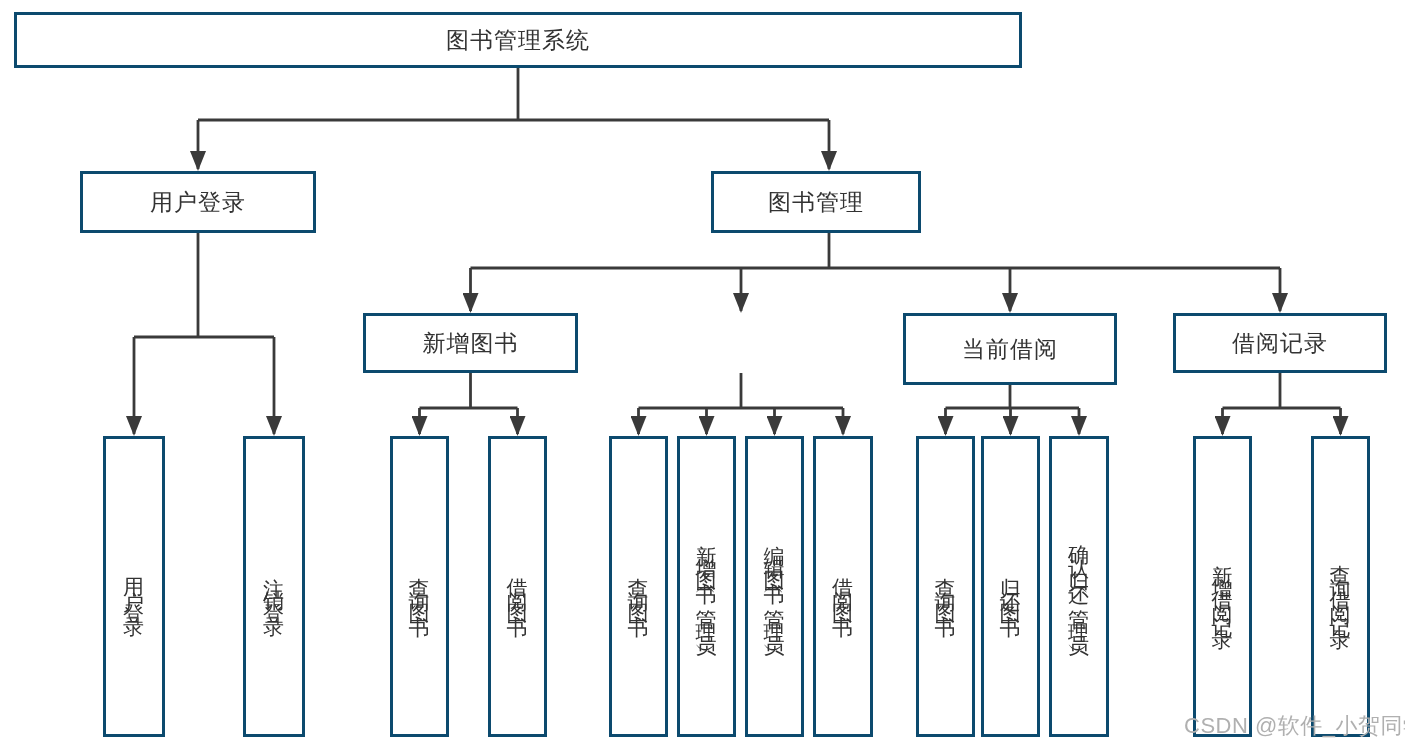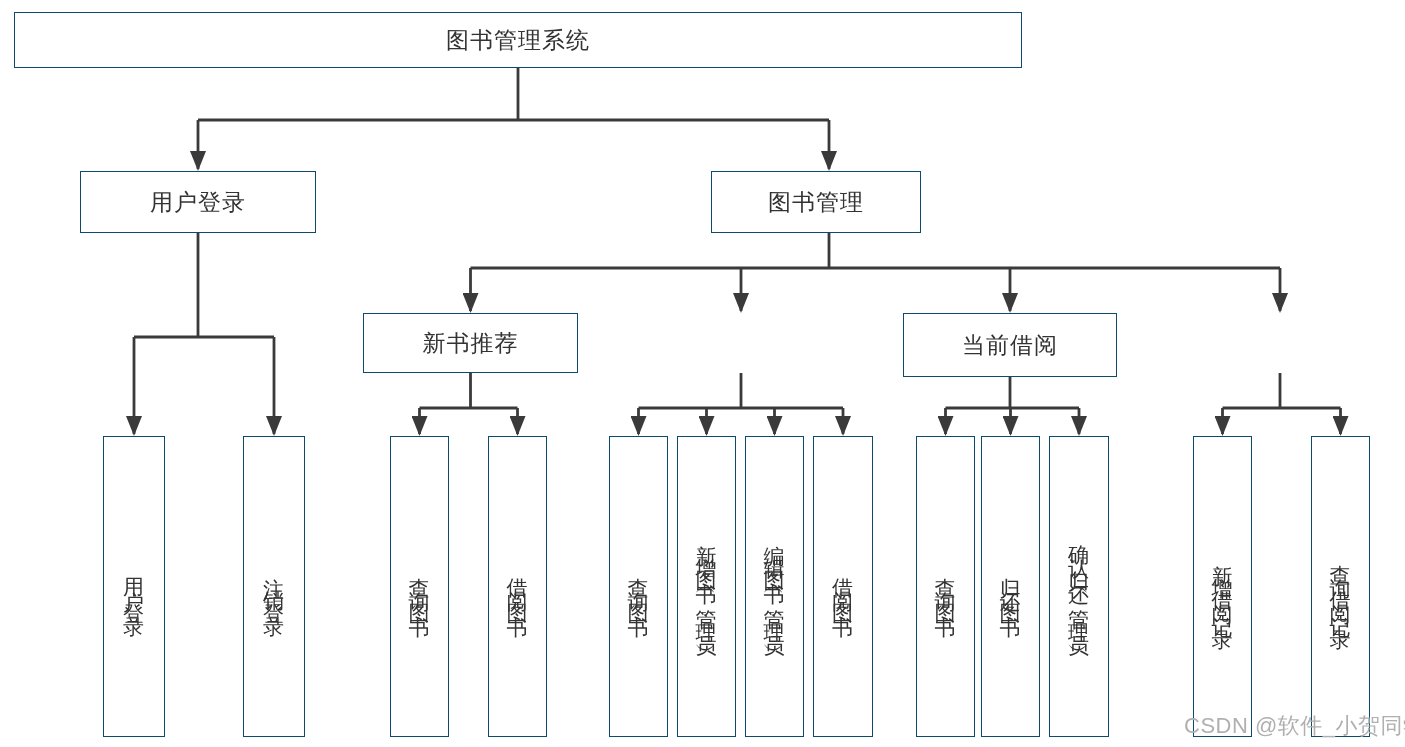--- a/index.html
+++ b/index.html
@@ -16,21 +16,21 @@
     overflow: hidden;
   }
   #connectors {
     position: absolute;
     left: 0; top: 0;
     width: 1405px; height: 747px;
   }
   .node {
     position: absolute;
     box-sizing: border-box;
-    border: 1px solid #0c4a6e;
+    border: 3px solid #0c4a6e;
     background: #ffffff;
     display: flex;
     align-items: center;
     justify-content: center;
     color: #333333;
   }
   .h-label {
     font-size: 23px;
     letter-spacing: 1px;
     white-space: nowrap;
@@ -114,24 +114,27 @@
   </div>
 
   <div class="node" style="left:80px; top:171px; width:236px; height:62px;">
     <span class="h-label">用户登录</span>
   </div>
   <div class="node" style="left:711px; top:171px; width:210px; height:62px;">
     <span class="h-label">图书管理</span>
   </div>
 
   <div class="node" style="left:363px; top:313px; width:215px; height:60px;">
-    <span class="h-label">新书推荐</span>
+    <span class="h-label">新增图书</span>
   </div>
-  <div class="node" style="left:903px; top:313px; width:214px; height:64px;">
+  <div class="node" style="left:903px; top:313px; width:214px; height:72px;">
     <span class="h-label">当前借阅</span>
+  </div>
+  <div class="node" style="left:1173px; top:313px; width:214px; height:60px;">
+    <span class="h-label">借阅记录</span>
   </div>
 
   <div class="node" style="left:103px; top:436px; width:62px; height:301px;">
     <span class="v-label">用户登录</span>
   </div>
   <div class="node" style="left:243px; top:436px; width:62px; height:301px;">
     <span class="v-label">注销登录</span>
   </div>
 
   <div class="node" style="left:390px; top:436px; width:59px; height:301px;">

